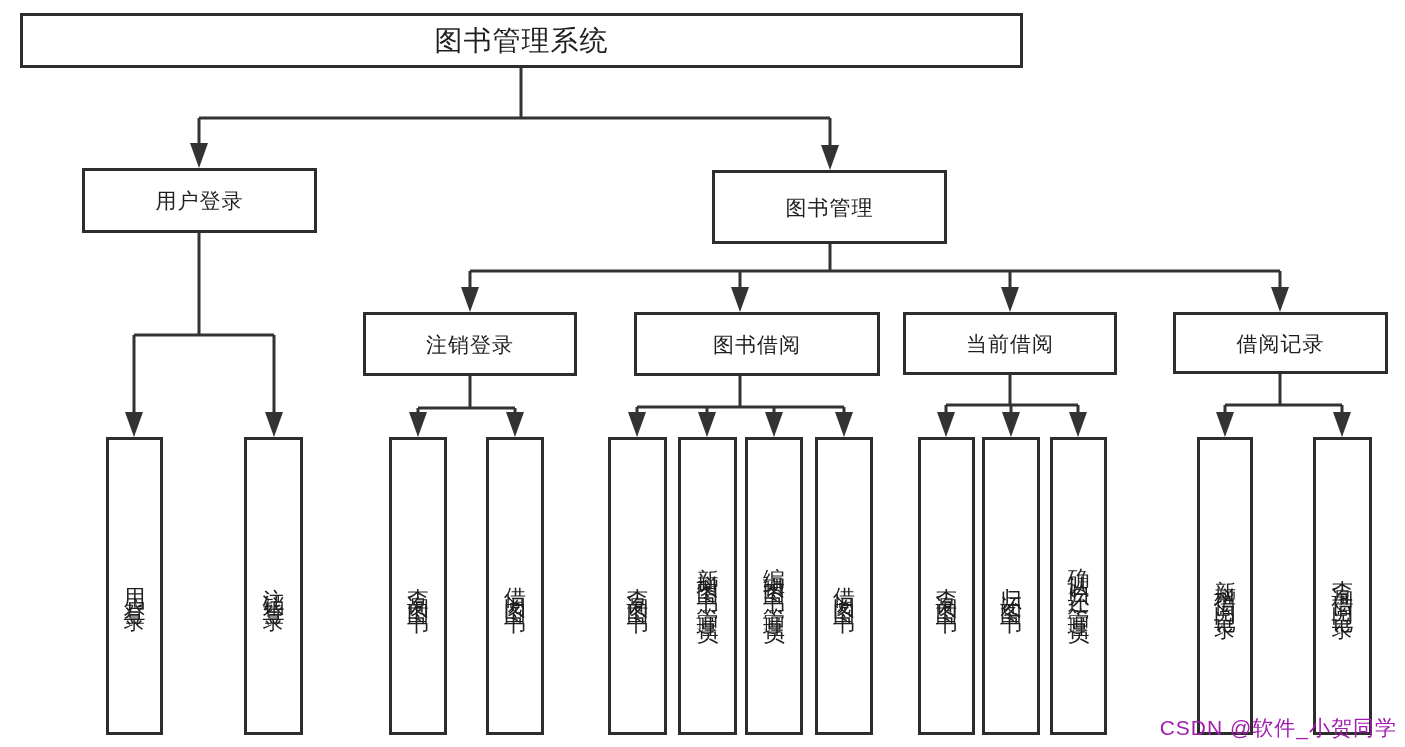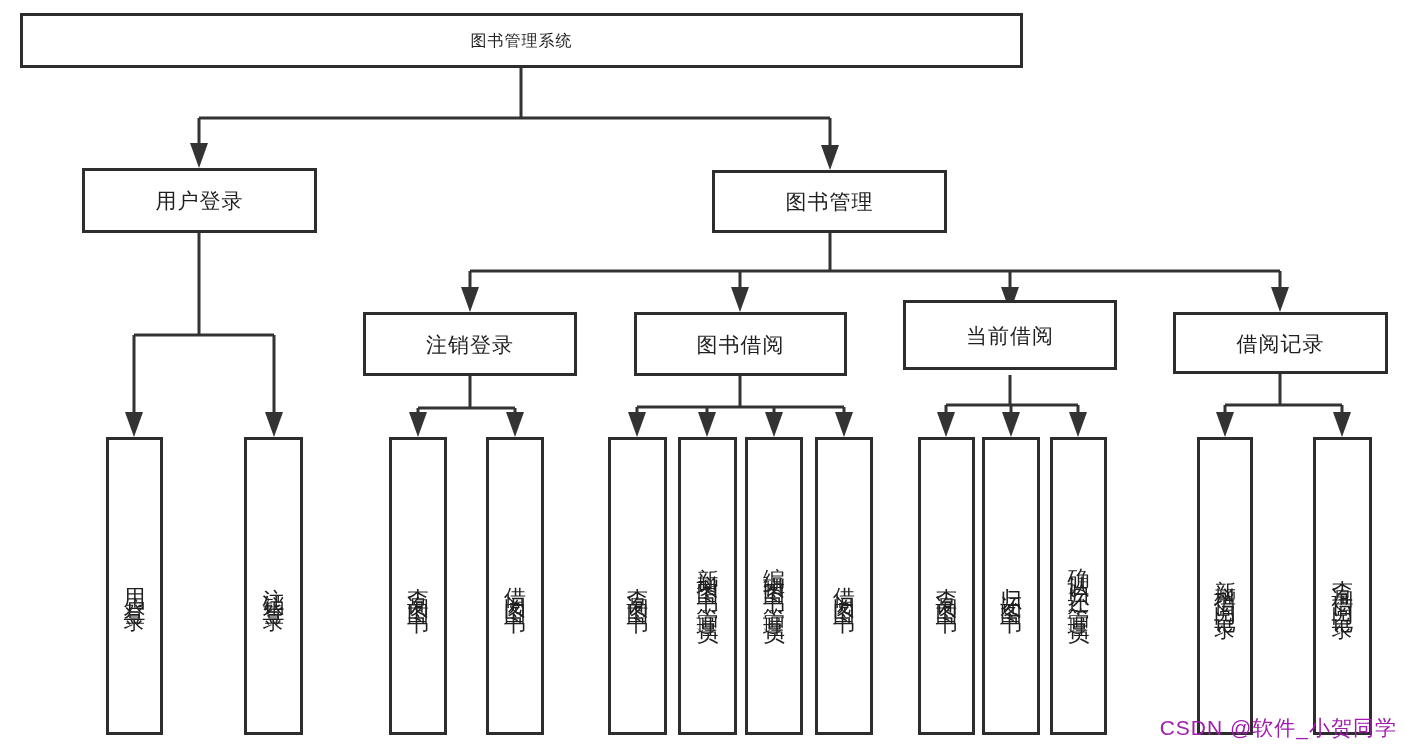--- a/index.html
+++ b/index.html
@@ -31,21 +31,21 @@
     justify-content: center;
     z-index: 1;
     color: #1f1f1f;
   }
   .box .lbl {
     font-size: 21px;
     letter-spacing: 1px;
     white-space: nowrap;
     line-height: 1;
   }
-  .box.root .lbl { font-size: 16px; }
+  .box.root .lbl { font-size: 28px; }
   .vbox .lbl {
     writing-mode: vertical-rl;
     text-orientation: mixed;
     font-size: 22px;
     letter-spacing: 8px;
     line-height: 1;
     white-space: normal;
   }
   .watermark {
     position: absolute;
@@ -103,31 +103,31 @@
     </g>
   </svg>
 
   <div class="box root" style="left:20px; top:13px; width:1003px; height:55px;">
     <span class="lbl">图书管理系统</span>
   </div>
 
   <div class="box" style="left:82px; top:168px; width:235px; height:65px;">
     <span class="lbl">用户登录</span>
   </div>
-  <div class="box" style="left:712px; top:170px; width:235px; height:63px;">
+  <div class="box" style="left:712px; top:170px; width:235px; height:74px;">
     <span class="lbl">图书管理</span>
   </div>
 
   <div class="box" style="left:363px; top:312px; width:214px; height:64px;">
     <span class="lbl">注销登录</span>
   </div>
-  <div class="box" style="left:634px; top:312px; width:213px; height:64px;text-align:right;">
+  <div class="box" style="left:634px; top:312px; width:246px; height:64px;text-align:right;">
     <span class="lbl">图书借阅</span>
   </div>
-  <div class="box" style="left:903px; top:300px; width:214px; height:70px;">
+  <div class="box" style="left:903px; top:312px; width:214px; height:63px;">
     <span class="lbl">当前借阅</span>
   </div>
   <div class="box" style="left:1173px; top:312px; width:215px; height:62px;">
     <span class="lbl">借阅记录</span>
   </div>
 
   <div class="box vbox" style="left:106px; top:437px; width:57px; height:298px;">
     <span class="lbl">用户登录</span>
   </div>
   <div class="box vbox" style="left:244px; top:437px; width:59px; height:298px;">

